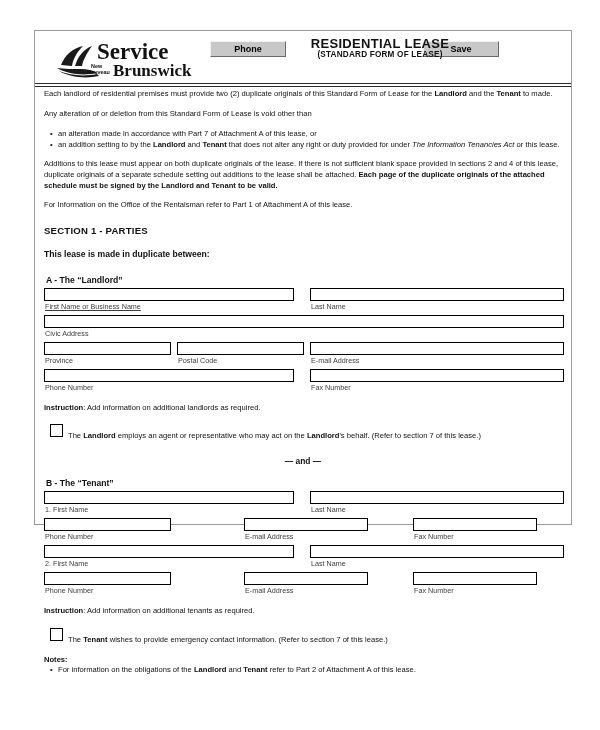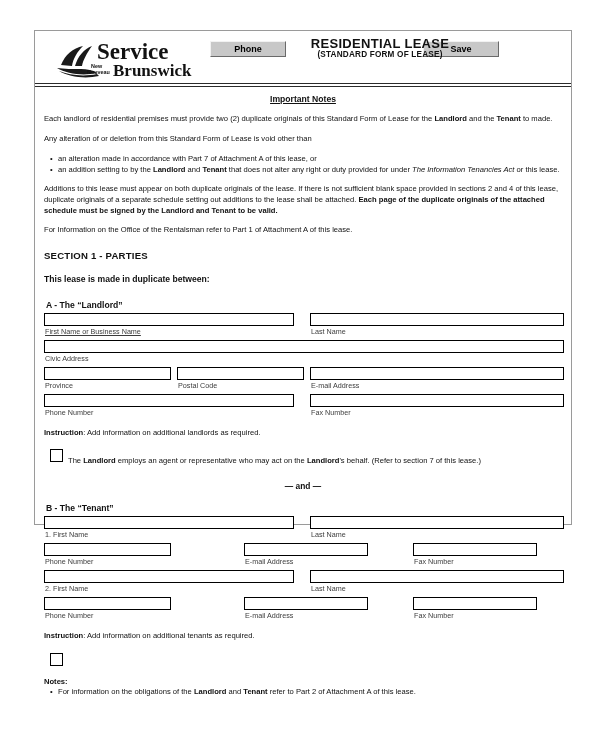--- a/index.html
+++ b/index.html
@@ -275,21 +275,20 @@
     </div>
 
     <div class="dblrule">
       <div class="l1"></div>
         <div class="l2"></div>
     </div>
   </div>
 
   <div class="body">
 
-    <div class="notes-title">Important Notes</div>
 
     <p class="para"><span>Each landlord of residential premises must provide two (2) duplicate originals of this Standard Form of Lease for the </span><b>Landlord</b><span> and the </span><b>Tenant</b><span> to made.</span></p>
 
     <p class="para tight">Any alteration of or deletion from this Standard Form of Lease is void other than</p>
 
     <ul class="bullets">
       <li>an alteration made in accordance with Part 7 of Attachment A of this lease, or</li>
       <li><span>an addition setting to by the </span><b>Landlord</b><span> and </span><b>Tenant</b><span> that does not alter any right or duty provided for under </span><i>The Information Tenancies Act</i><span> or this lease.</span></li>
     </ul>
 
@@ -370,20 +369,21 @@
       <input class="fld" style="left: 200px; width: 124px;" value="">
       <span class="lbl" style="left:201px;">E-mail Address</span>
       <input class="fld" style="left: 369px; width: 124px;" value="">
       <span class="lbl" style="left:370px;">Fax Number</span>
     </div>
 
     <p class="instr"><b>Instruction</b><span>: Add information on additional tenants as required.</span></p>
 
     <div class="chkline">
       <span class="chkbox"></span>
+      <span class="chktext"><span>The </span><b>Tenant</b><span> wishes to provide emergency contact information. (Refer to section 7 of this lease.)</span></span>
     </div>
 
     <div class="notes-lbl">Notes:</div>
     <ul class="bullets">
       <li><span>For information on the obligations of the </span><b>Landlord</b><span> and </span><b>Tenant</b><span> refer to Part 2 of Attachment A of this lease.</span></li>
     </ul>
 
   </div>
 </div>
 

